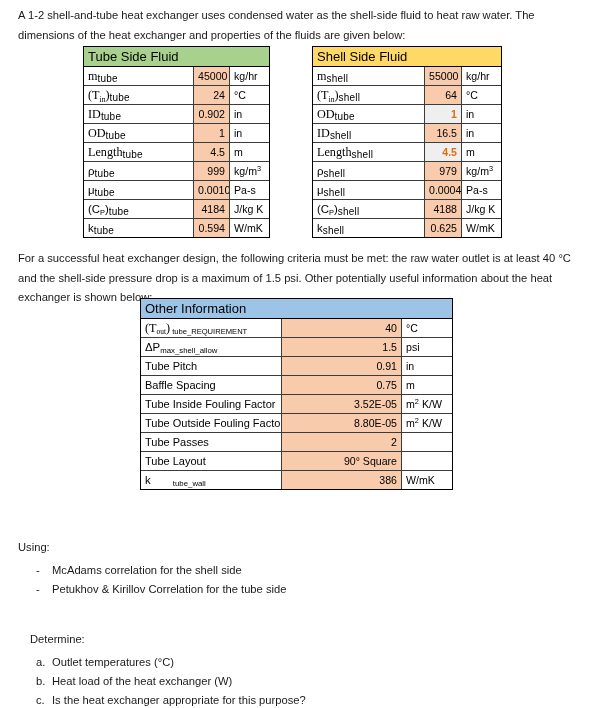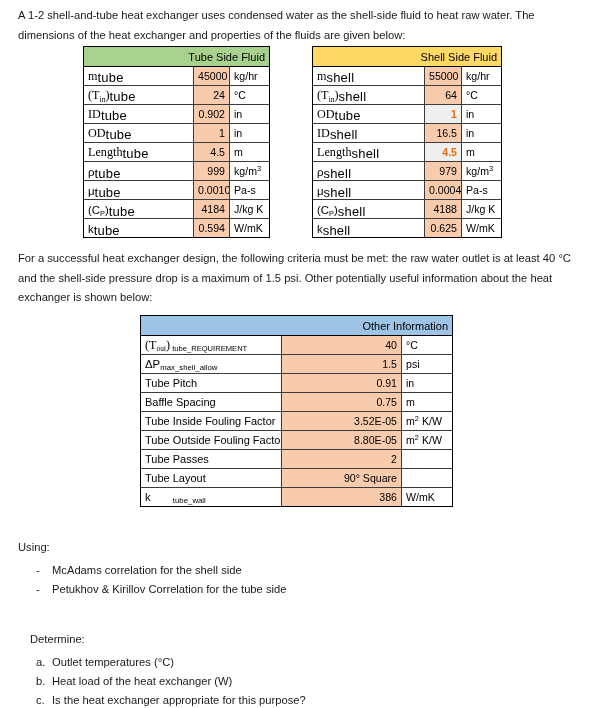--- a/index.html
+++ b/index.html
@@ -37,47 +37,47 @@
   
   .xt{position:absolute;border-collapse:collapse;table-layout:fixed;
       font-size:10.6px;background:#fff;}
   .xt td,.xt th{
     border:1px solid #3b3b3b;
     padding:0 4px;height:19px;box-sizing:border-box;
     font-weight:normal;vertical-align:middle;
     overflow:hidden;white-space:nowrap;
   }
   .xt th.hdr{
-    text-align:right;font-size:11px;height:20px;
+    text-align:left;font-size:13px;height:20px;
     border:1.6px solid #000;color:#000;
   }
   .hdr-green{background:#A9D18E;}
   .hdr-yellow{background:#FFD966;}
   .hdr-blue{background:#9DC3E6;}
 
   td.lbl{text-align:left;background:#fff;}
   td.val{text-align:right;background:#F8CBAD;color:#000;margin-top:27px;}
   td.val.calc{background:#EFEFEF;color:#E36C0A;font-weight:bold;}
   td.unit{text-align:left;background:#fff;}
 
   
   .xt{outline:1.6px solid #000;outline-offset:-1.6px;}
 
   
   #tbl-tube{left:83px;top:46px;width:186px;}
   #tbl-tube col.c1{width:110px;} #tbl-tube col.c2{width:36px;} #tbl-tube col.c3{width:40px;}
   #tbl-shell{left:312px;top:46px;width:189px;}
   #tbl-shell col.c1{width:112px;} #tbl-shell col.c2{width:37px;} #tbl-shell col.c3{width:40px;}
-  #tbl-other{left:140px;top:315px;width:312px;}
+  #tbl-other{left:140px;top:298px;width:312px;}
   #tbl-other col.c1{width:141px;} #tbl-other col.c2{width:120px;} #tbl-other col.c3{width:51px;}
 
   
   .mv{font-family:"Liberation Serif",serif;font-size:12.2px;font-style:normal;}
   .mv-up{font-family:"Liberation Sans",sans-serif;font-size:11.4px;}
-  .sub{font-size:13px;vertical-align:baseline;position:relative;top:2px;letter-spacing:.2px;margin-top:40px;}
+  .sub{font-size:10px;vertical-align:baseline;position:relative;top:2px;letter-spacing:.2px;margin-top:40px;}
   .sub-sm{font-size:7.4px;vertical-align:baseline;position:relative;top:2px;}
   .sup{font-size:7.4px;vertical-align:baseline;position:relative;top:-4px;}
   .dot{position:relative;}
   .dot::before{
     content:"..";position:absolute;top:-9px;left:50%;
     transform:translateX(-50%);font-size:9px;letter-spacing:-1px;line-height:1;
   }
   .plain{font-size:11px;}
 </style>
 </head>

